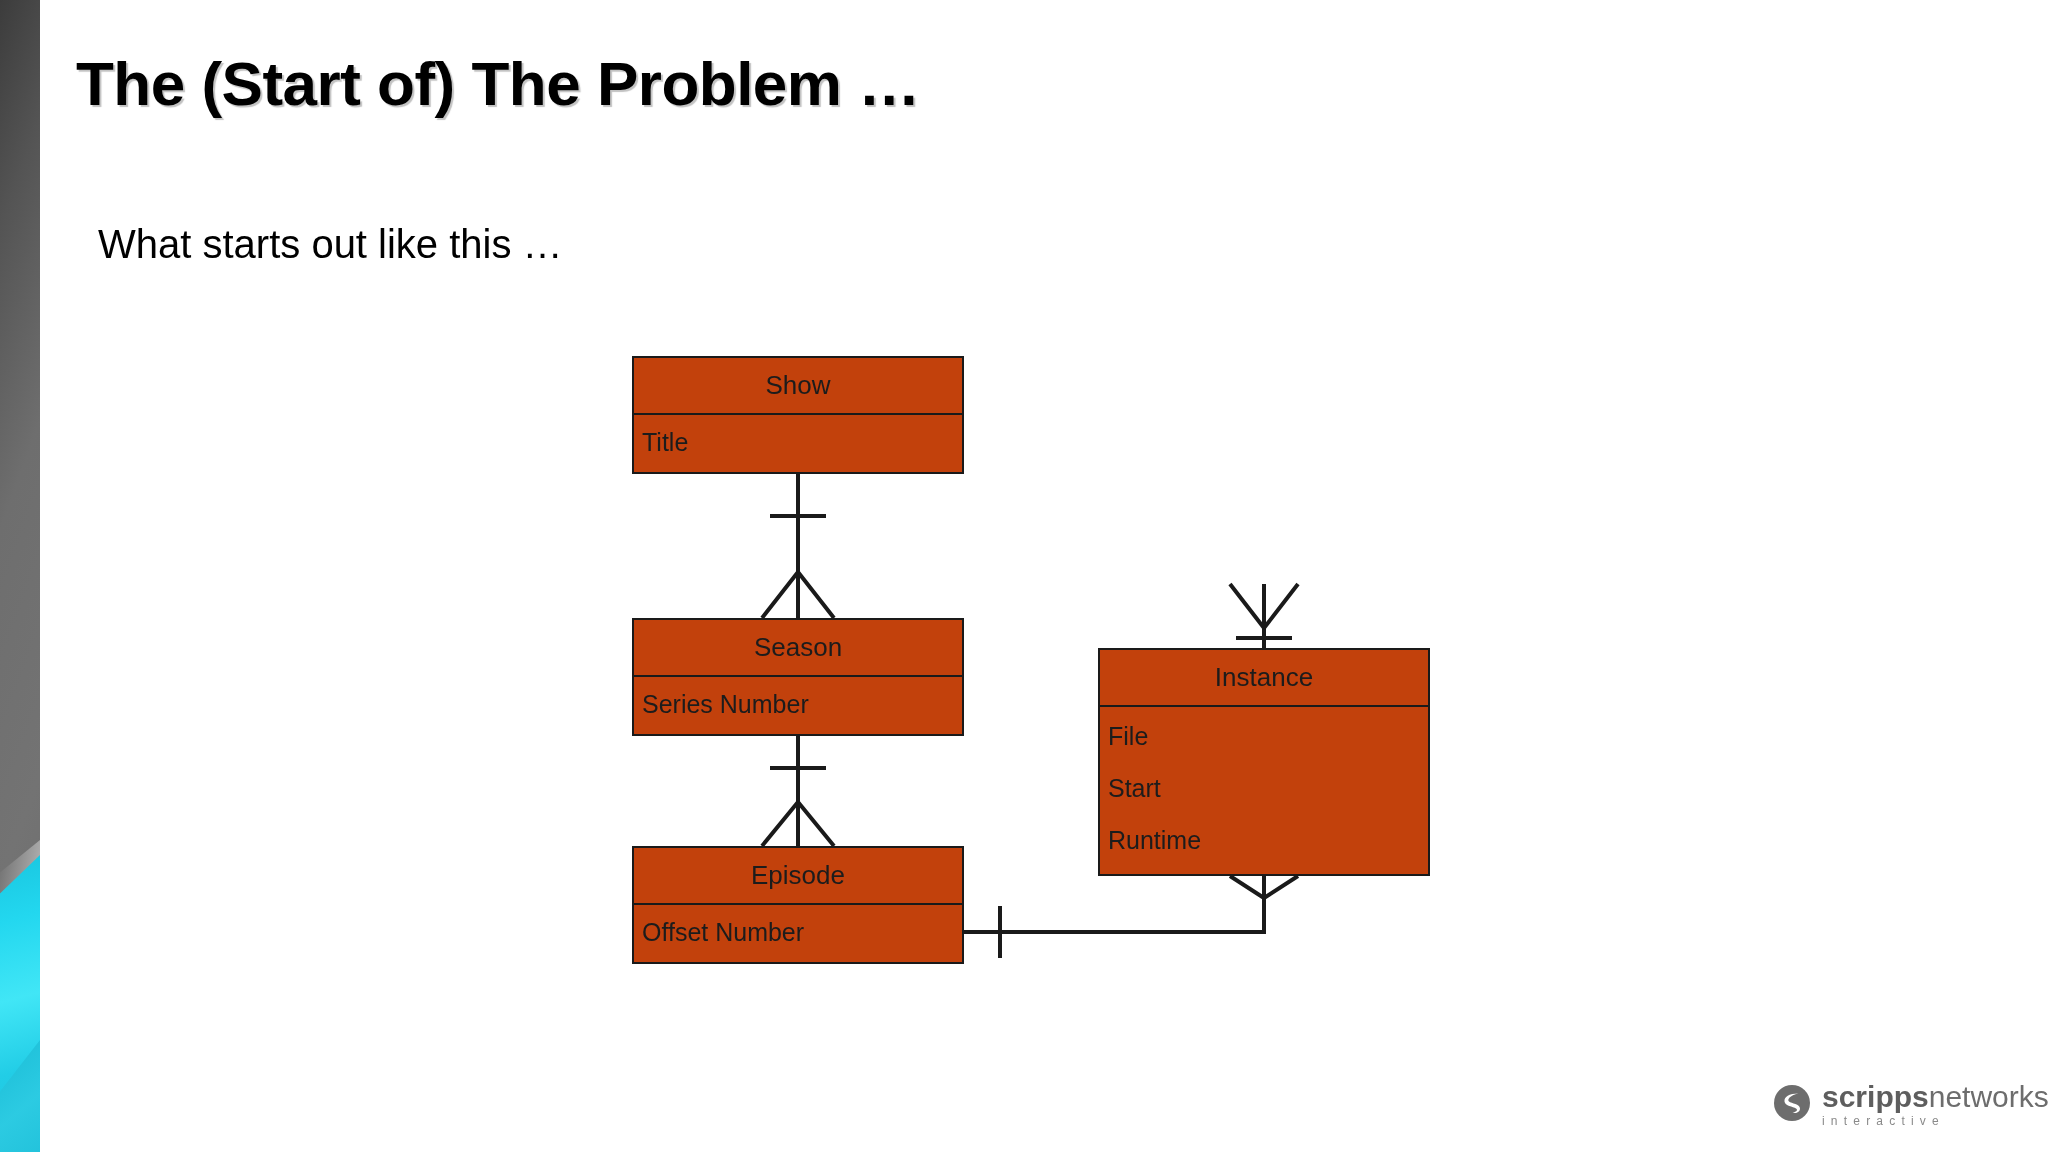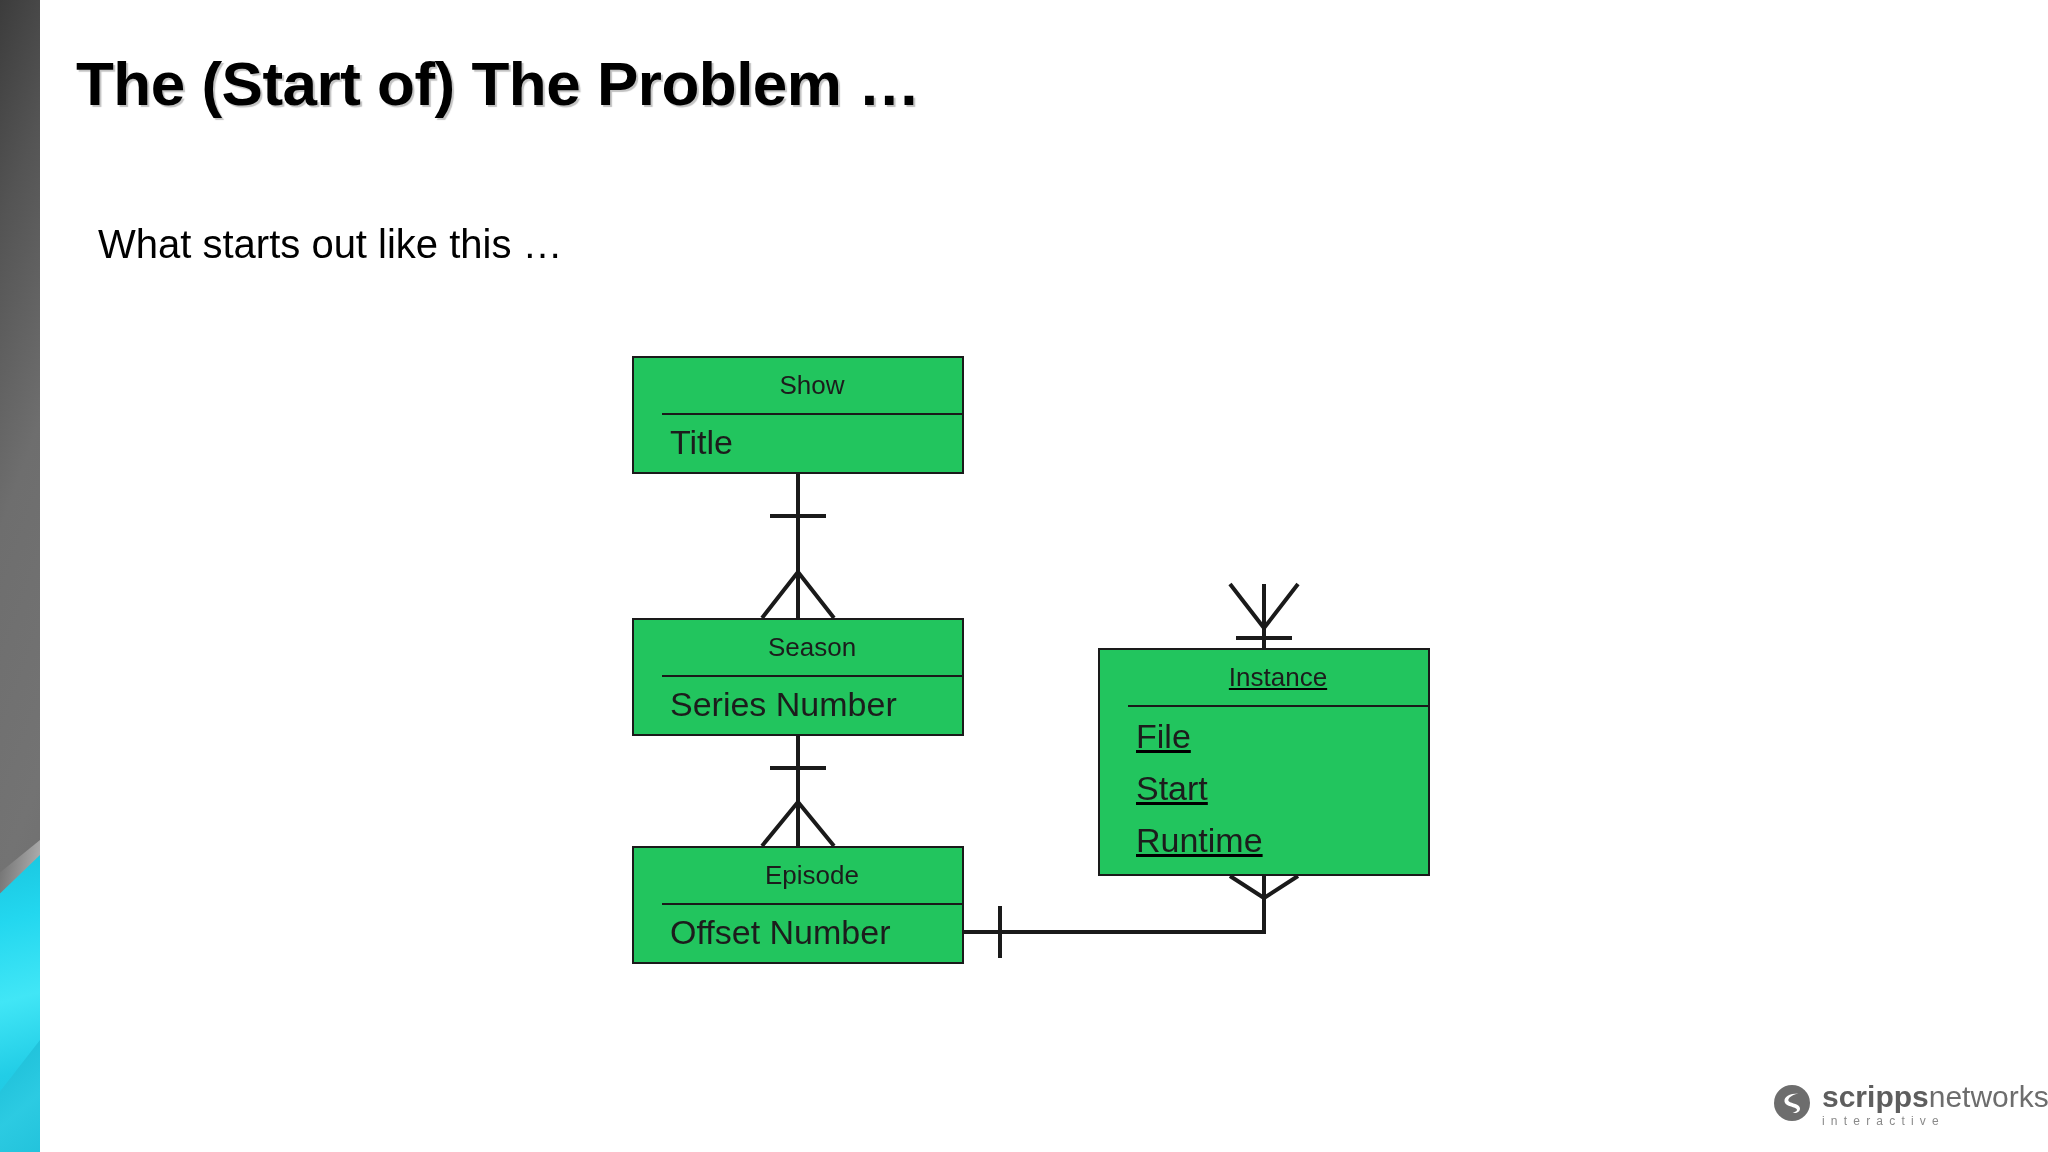--- a/index.html
+++ b/index.html
@@ -89,40 +89,39 @@
   #er-diagram {
     position: absolute;
     left: 0;
     top: 0;
     width: 2048px;
     height: 1152px;
   }
   .entity {
     position: absolute;
     border: 2.5px solid #1a1a1a;
-    background: #22c55e;
+    background: #c2410c;
     box-sizing: border-box;
-    padding-left: 28px;
   }
   .entity-name {
     text-align: center;
     font-size: 26px;
     color: #1c1c1c;
     box-sizing: border-box;
     display: flex;
     align-items: center;
     justify-content: center;
   }
   .entity-attrs {
     border-top: 2.5px solid #1a1a1a;
     box-sizing: border-box;
     padding: 0 0 0 8px;
   }
   .entity-attr {
-    font-size: 34px;
+    font-size: 25px;
     color: #1c1c1c;
     line-height: 52px;
     white-space: nowrap;
   }
 
   
   #ent-show      { left: 632px; top: 356px;  width: 332px; height: 118px; }
   #ent-show   .entity-name  { height: 55px; }
   #ent-show   .entity-attrs { height: 58px; }
   #ent-show   .entity-attr  { line-height: 55px; }
@@ -134,21 +133,21 @@
 
   #ent-episode   { left: 632px; top: 846px;  width: 332px; height: 118px; }
   #ent-episode .entity-name  { height: 55px; }
   #ent-episode .entity-attrs { height: 58px; }
   #ent-episode .entity-attr  { line-height: 55px; }
 
   #ent-segment   { left: 1098px; top: 356px; width: 332px; height: 228px; }
   #ent-segment .entity-name  { height: 55px; }
   #ent-segment .entity-attrs { height: 170px; padding-top: 3px; }
 
-  #ent-instance  { left: 1098px; top: 648px; width: 332px; height: 228px; text-decoration: underline; }
+  #ent-instance  { left: 1098px; top: 648px; width: 332px; height: 228px; }
   #ent-instance .entity-name  { height: 55px; }
   #ent-instance .entity-attrs { height: 170px; padding-top: 3px; }
 
   
   #connectors {
     position: absolute;
     left: 0; top: 0;
     width: 2048px; height: 1152px;
     pointer-events: none;
   }

